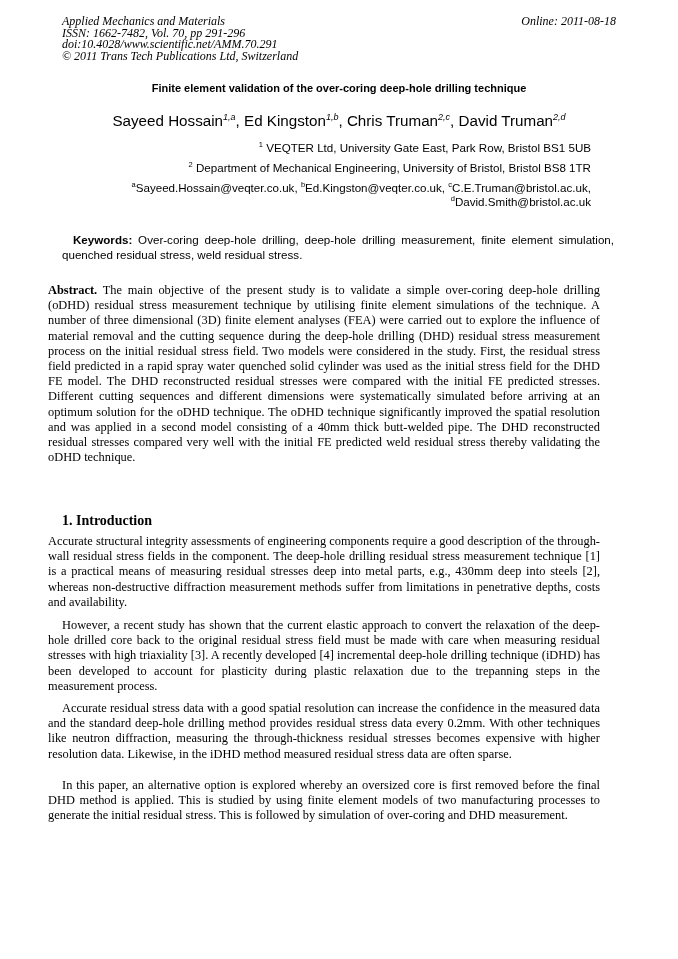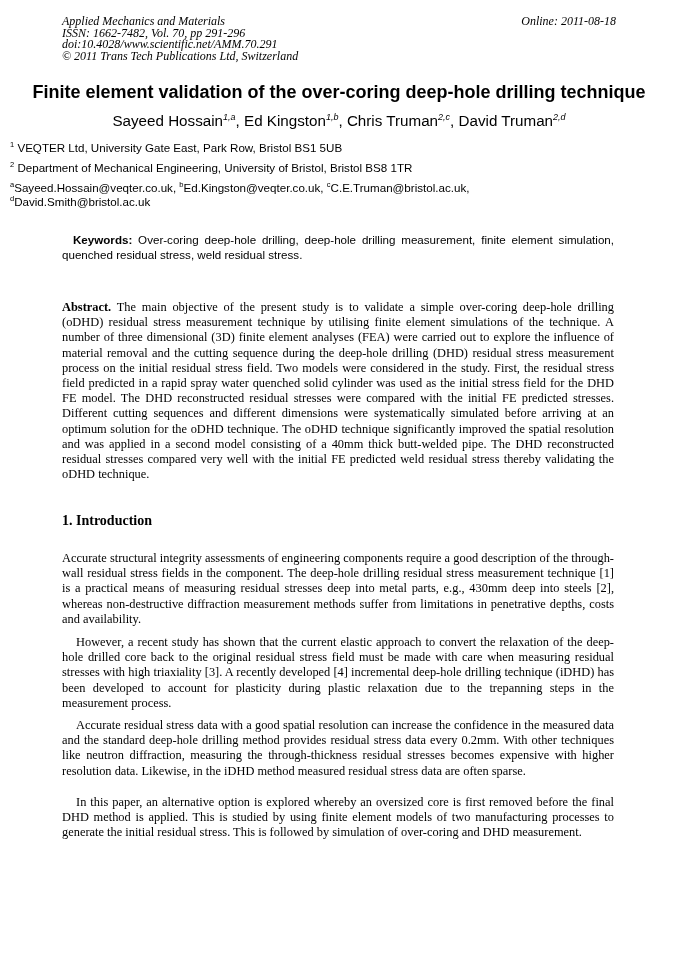--- a/index.html
+++ b/index.html
@@ -1,30 +1,30 @@
 <!DOCTYPE html>
 <html><head>
 <meta charset="utf-8">
 <style>
   html, body { margin:0; padding:0; background:#ffffff; }
   body { width:678px; height:959px; position:relative; overflow:hidden; color:#000; }
   .hdr { position:absolute; font-family:"Liberation Serif", serif; font-style:italic; font-size:12px; line-height:11.6px; }
   .hdr-left { left:62px; top:16px; }
   .hdr-right { right:62px; top:16px; }
-  .title { position:absolute; left:0; width:678px; top:82px; text-align:center; font-family:"Liberation Sans", sans-serif; font-weight:bold; font-size:18px; }
+  .title { position:absolute; left:0; width:678px; top:82px; text-align:center; font-family:"Liberation Sans", sans-serif; font-weight:bold; font-size:11px; }
   .authors { position:absolute; left:0; width:678px; top:112px; text-align:center; font-family:"Liberation Sans", sans-serif; font-size:15.2px; }
   .authors sup { font-size:9px; vertical-align:6px; line-height:0;font-style:italic; }
-  .aff { position:absolute; left:10px; width:591px; text-align:left; font-family:"Liberation Sans", sans-serif; font-size:11.6px; }
+  .aff { position:absolute; left:0; width:591px; text-align:right; font-family:"Liberation Sans", sans-serif; font-size:11.6px; }
   .aff sup { font-size:7.5px; vertical-align:5px; line-height:0; }
   .aff1 { top:141px; }
   .aff2 { top:161px; }
   .emails { top:181px; line-height:14px; }
   .keywords { position:absolute; left:62px; width:552px; top:232px; font-family:"Liberation Sans", sans-serif; font-size:11.6px; line-height:15px; text-align:justify; }
   .keywords b { font-weight:bold;padding-left:11px; }
-  .body { position:absolute; left:62px; width:552px; font-family:"Liberation Serif", serif; font-size:12.4px; line-height:15.2px; text-align:justify;margin-top:17px; }
+  .body { position:absolute; left:48px; width:552px; font-family:"Liberation Serif", serif; font-size:12.4px; line-height:15.2px; text-align:justify; }
   .abstract { top:283px; }
   .sec { position:absolute; left:62px; top:513px; font-family:"Liberation Serif", serif; font-weight:bold; font-size:14px; }
   .p1 { top:534px; }
   .p2 { top:618px; text-indent:14px; }
   .p3 { top:701px; text-indent:14px; }
   .p4 { top:778px; text-indent:14px; }
   p { margin:0; }
 </style>
 </head>
 <body>

